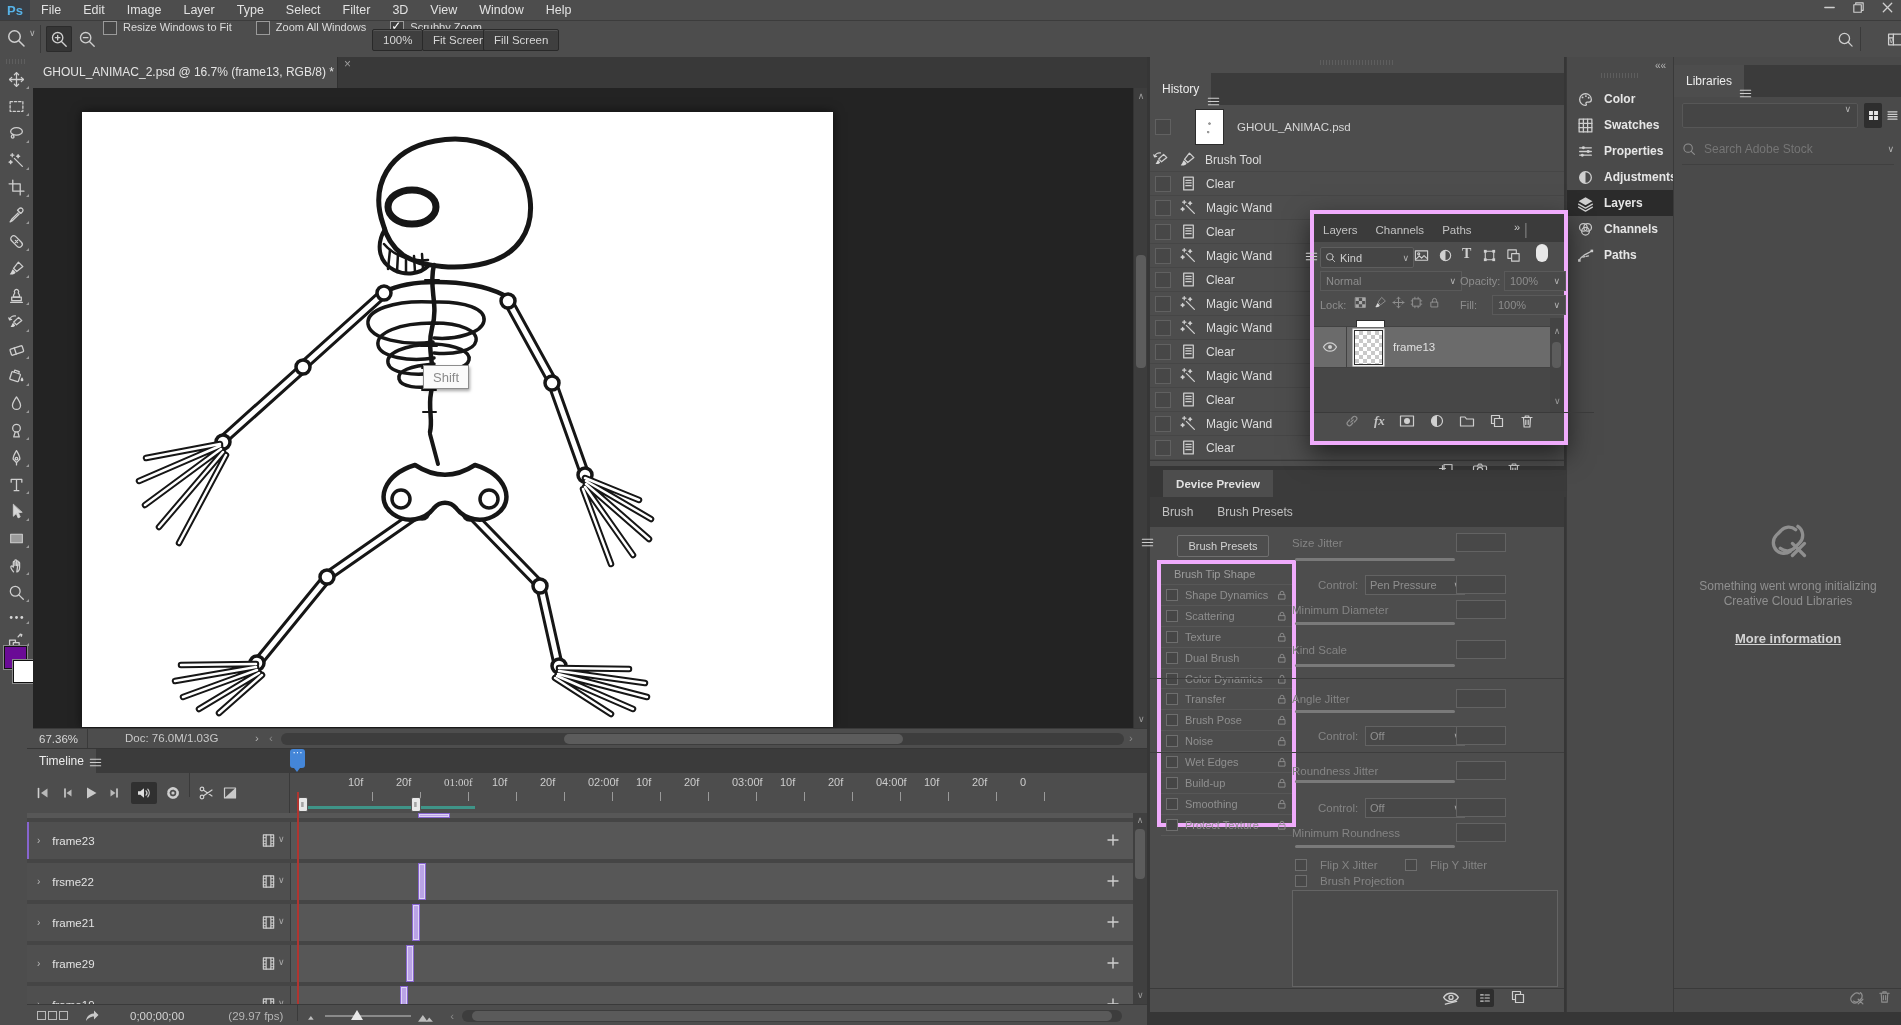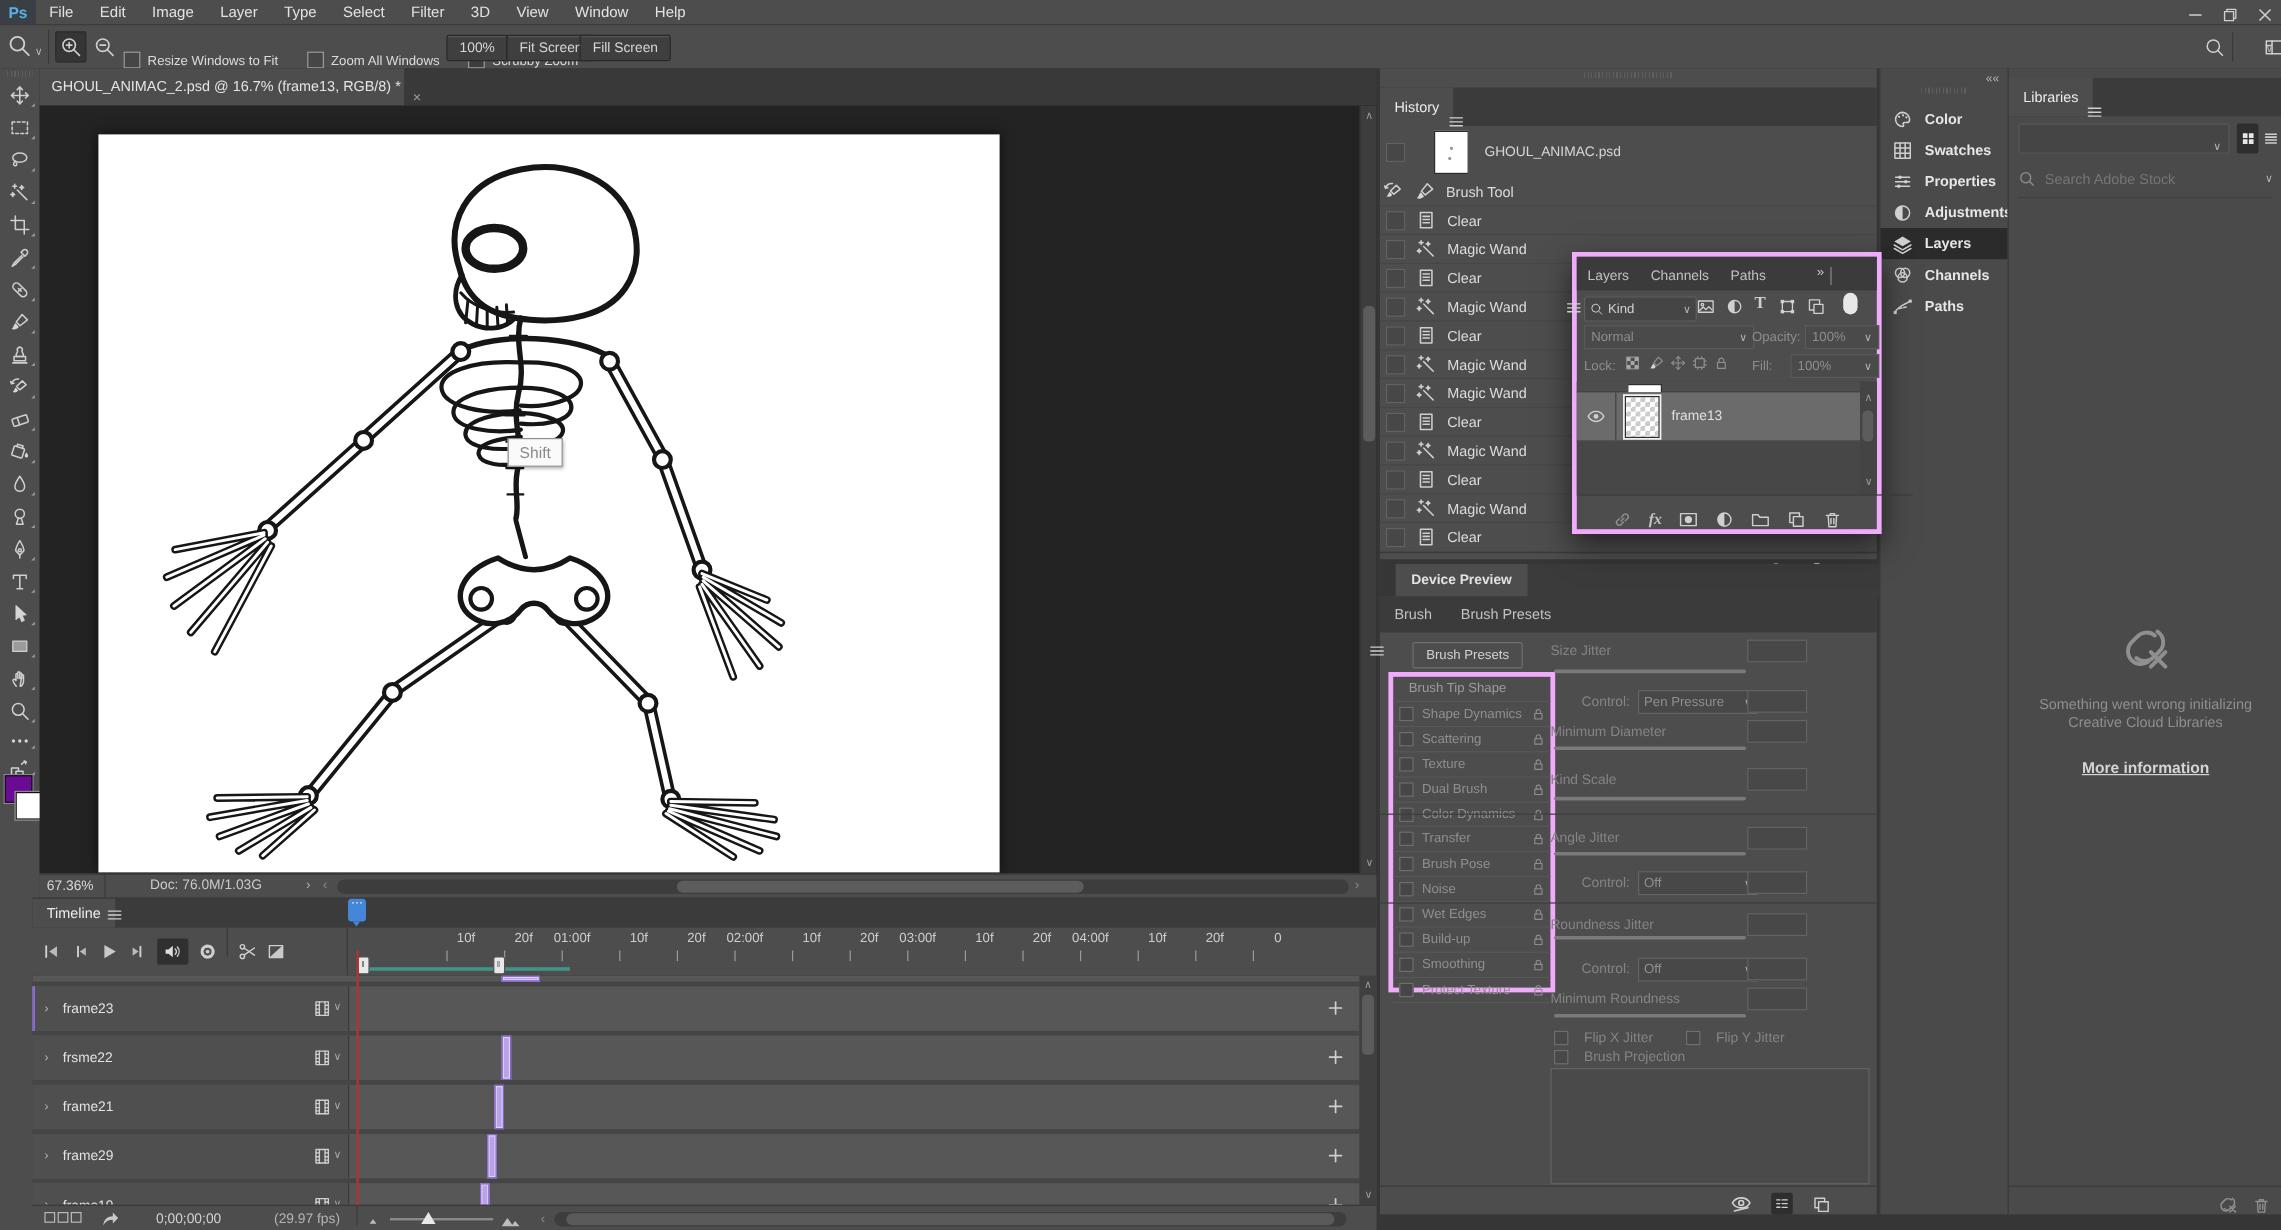--- a/index.html
+++ b/index.html
@@ -1,19 +1,19 @@
 <!DOCTYPE html>
 <html><head>
 <meta charset="utf-8">
 <style>
   html,body{margin:0;padding:0}
   body{width:1901px;height:1025px;background:#363636;font-family:"Liberation Sans",sans-serif;
        position:relative;overflow:hidden;color:#d9d9d9;-webkit-font-smoothing:antialiased}
   .abs{position:absolute}
-  .r{display:flex;align-items:flex-end}
+  .r{display:flex;align-items:flex-start}
   .ic{display:inline-block;position:relative}
   .ic svg{width:100%;height:100%;display:block;stroke:#cfcfcf;fill:none;stroke-width:1.2;stroke-linecap:round;stroke-linejoin:round}
   .dim svg{stroke:#8f8f8f}
   .sep-v{width:1px;background:#3a3a3a;align-self:stretch}
 
   
   #menubar{left:0;top:0;width:1901px;height:20px;background:#4d4d4d;border-bottom:1px solid #3c3c3c}
   #pslogo{width:30px;height:20px;background:#3a3f46;color:#56b2e8;font-weight:bold;font-size:13px;
           display:flex;align-items:center;justify-content:center}
   .menu-item{padding:0 11px;font-size:12.5px;color:#e2e2e2;line-height:20px}
@@ -155,21 +155,21 @@
   #libmore{font-size:13px;font-weight:bold;color:#d4d4d4;text-decoration:underline;margin-top:22px;display:inline-block}
   #libbottom{left:0;top:931px;width:228px;height:24px;border-top:1px solid #3a3a3a}
 
   
   #timeline{left:27px;top:748px;width:1120px;height:277px;background:#4d4d4d;z-index:10;border-top:1px solid #363636}
   #timeline .tabstrip{height:24px}
   #tl-controls{left:0;top:24px;width:263px;height:40px;border-right:1px solid #3a3a3a;display:flex;align-items:center;gap:8px;padding-left:8px;box-sizing:border-box}
   #tl-controls .ic{width:16px;height:16px}
   #audiobtn{width:26px;height:22px;background:#303030;border-radius:2px;display:flex;align-items:center;justify-content:center}
   #ruler{left:263px;top:24px;width:843px;height:40px;border-bottom:1px solid #3f3f3f}
-  .rlbl{position:absolute;top:3px;width:48px;text-align:right;font-size:11px;color:#cdcdcd}
+  .rlbl{position:absolute;top:3px;width:48px;text-align:left;font-size:11px;color:#cdcdcd}
   .rlbl::after{content:"";position:absolute;left:50%;top:16px;width:1px;height:9px;background:#9a9a9a}
   #workbar{position:absolute;left:9px;top:33px;width:176px;height:3px;background:#3f9488}
   .wabracket{position:absolute;top:24px;width:8px;height:13px;background:#e8e8e8;border:1px solid #555;border-radius:2px;
              display:flex;align-items:center;justify-content:center;font-size:7px;color:#555;letter-spacing:1px}
   #playhead{position:absolute;left:263px;top:0px;width:15px;height:19px;background:#4486d8;border-radius:3px;color:#fff;
             font-size:10px;line-height:8px;text-align:center;z-index:4}
   #playhead::after{content:"";position:absolute;left:4px;bottom:-4px;border-left:3.5px solid transparent;border-right:3.5px solid transparent;border-top:4px solid #4486d8}
   #redline{position:absolute;left:270px;top:43px;width:2px;height:212px;background:#b03530;z-index:3}
   #tracks{position:absolute;left:0;top:64px;width:1106px;height:191px;background:#454545;overflow:hidden}
   .trow{position:relative;height:37px;margin-bottom:4px;background:#575757}
@@ -1402,21 +1402,21 @@
           <rect x="2.5" y="3" width="11" height="10"></rect>
           <path d="M13.5 3v10h-11z" fill="#c9c9c9" stroke="none"></path>
         </svg>
       </span>
   </div>
   <div id="ruler" class="abs">
     <div>
 
     <span class="rlbl" style="left: 58px;">10f</span>
         <span class="rlbl" style="left: 106px;">20f</span>
-        <span class="rlbl" style="left: 154px;">01:00f</span>
+        <span class="rlbl" style="left: 154px; font-family: Liberation Serif, serif;">01:00f</span>
         <span class="rlbl" style="left: 202px;">10f</span>
         <span class="rlbl" style="left: 250px;">20f</span>
         <span class="rlbl" style="left: 298px;">02:00f</span>
         <span class="rlbl" style="left: 346px;">10f</span>
         <span class="rlbl" style="left: 394px;">20f</span>
         <span class="rlbl" style="left: 442px;">03:00f</span>
         <span class="rlbl" style="left: 490px;">10f</span>
         <span class="rlbl" style="left: 538px;">20f</span>
         <span class="rlbl" style="left: 586px;">04:00f</span>
         <span class="rlbl" style="left: 634px;">10f</span>

